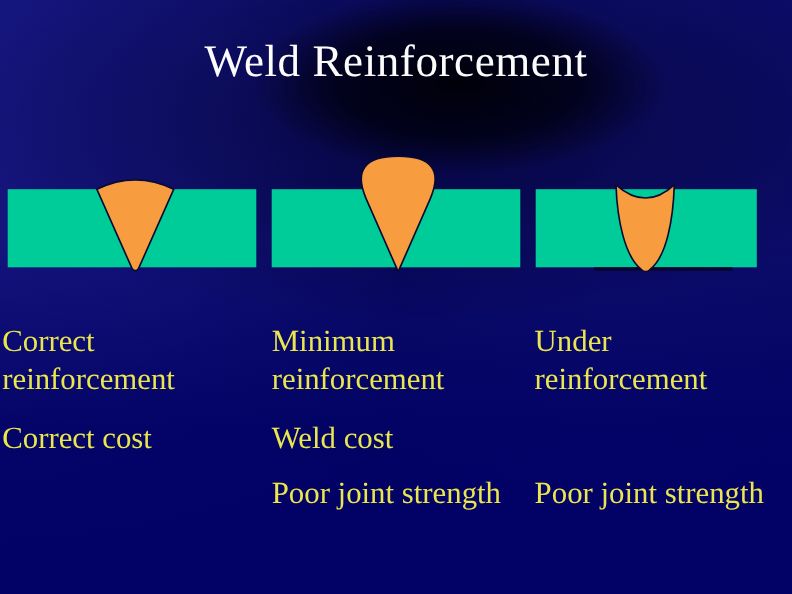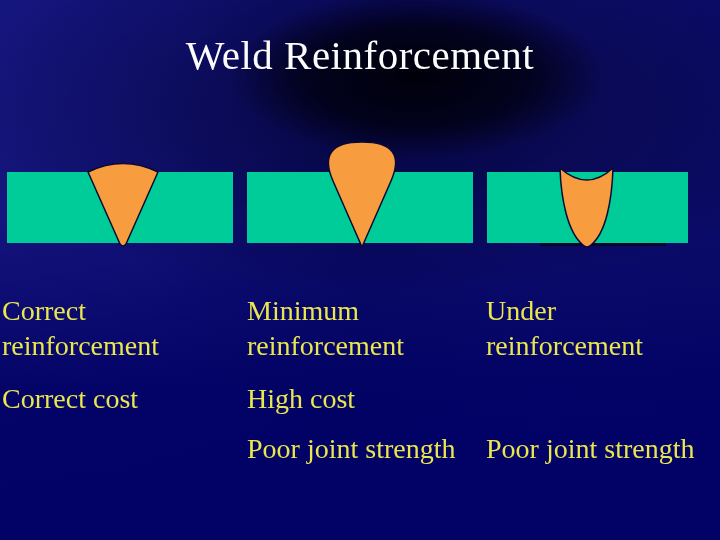--- a/index.html
+++ b/index.html
@@ -72,18 +72,18 @@
   <div class="cell row-name c2">
     <span class="ln">Minimum</span>
     <span class="ln">reinforcement</span>
   </div>
   <div class="cell row-name c3">
     <span class="ln">Under</span>
     <span class="ln">reinforcement</span>
   </div>
 
   <div class="cell row-cost c1">Correct cost</div>
-  <div class="cell row-cost c2">High cost</div>
+  <div class="cell row-cost c2">Weld cost</div>
 
   <div class="cell row-strength c2">Poor joint strength</div>
   <div class="cell row-strength c3">Poor joint strength</div>
 
 </div>
 
 </body></html>

